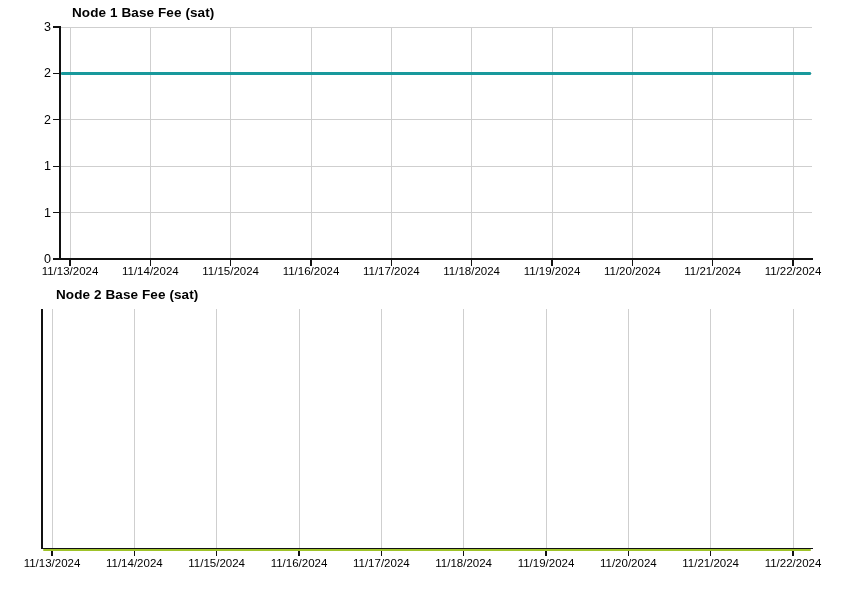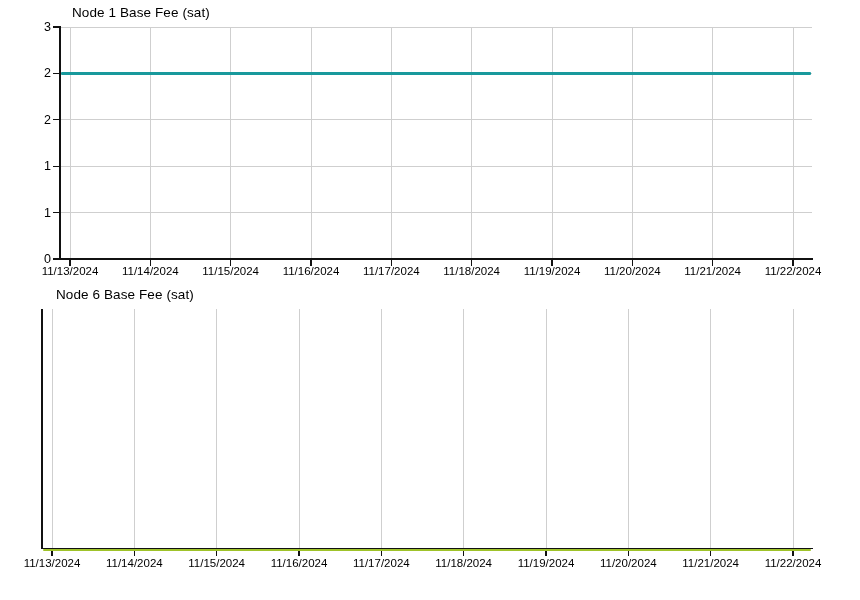--- a/index.html
+++ b/index.html
@@ -1,21 +1,21 @@
 <!DOCTYPE html>
 <html><head>
 <meta charset="utf-8">
 <style>
   html,body{margin:0;padding:0;background:#fff;}
   #canvas{
     position:relative;width:860px;height:600px;background:#ffffff;overflow:hidden;
     font-family:"Liberation Sans", sans-serif;color:#000;
   }
   .chart-title{
-    position:absolute;margin:0;font-size:13.5px;font-weight:400;color:#000;
+    position:absolute;margin:0;font-size:13.5px;font-weight:700;color:#000;
     letter-spacing:0.1px;white-space:nowrap;
   }
   .plot-layer{position:absolute;inset:0;}
   .v-grid,.h-grid{position:absolute;background:#cfcfcf;}
   .v-grid{width:1px;}
   .h-grid{height:1px;}
   .axis{position:absolute;background:#111;}
   .tick{position:absolute;background:#111;}
   .y-lab{
     position:absolute;width:24px;height:16px;line-height:16px;text-align:right;
@@ -81,21 +81,21 @@
         <div class="h-grid" style="left: 61px; top: 26.5px; width: 751px;"></div>
         <div class="tick" style="left: 53.4px; top: 26.3px; width: 6px; height: 1.4px;"></div>
         <div class="y-lab" style="left: 27px; top: 19px;">3</div>
         <div class="axis" style="left: 59.4px; top: 26px; width: 1.6px; height: 234px;"></div>
         <div class="axis" style="left: 59.4px; top: 258px; width: 753.6px; height: 2px;"></div>
         <div class="series-line" style="left: 61px; top: 72px; width: 750px; height: 2.8px; background: rgb(24, 153, 156); z-index: 3;"></div>
       </div>
   </section>
 
   <section>
-    <h2 class="chart-title" style="left:56px;top:287px;">Node 6 Base Fee (sat)</h2>
+    <h2 class="chart-title" style="left:56px;top:287px;">Node 2 Base Fee (sat)</h2>
     <div class="plot-layer" id="plot-1">
         <div class="v-grid" style="left: 51.5px; top: 309px; height: 239px;"></div>
         <div class="tick" style="left: 51.3px; top: 551px; width: 1.4px; height: 5px;"></div>
         <div class="x-lab" style="left: 16px; top: 556px;">11/13/2024</div>
         <div class="v-grid" style="left: 133.833px; top: 309px; height: 239px;"></div>
         <div class="tick" style="left: 133.633px; top: 551px; width: 1.4px; height: 5px;"></div>
         <div class="x-lab" style="left: 98.3333px; top: 556px;">11/14/2024</div>
         <div class="v-grid" style="left: 216.167px; top: 309px; height: 239px;"></div>
         <div class="tick" style="left: 215.967px; top: 551px; width: 1.4px; height: 5px;"></div>
         <div class="x-lab" style="left: 180.667px; top: 556px;">11/15/2024</div>

